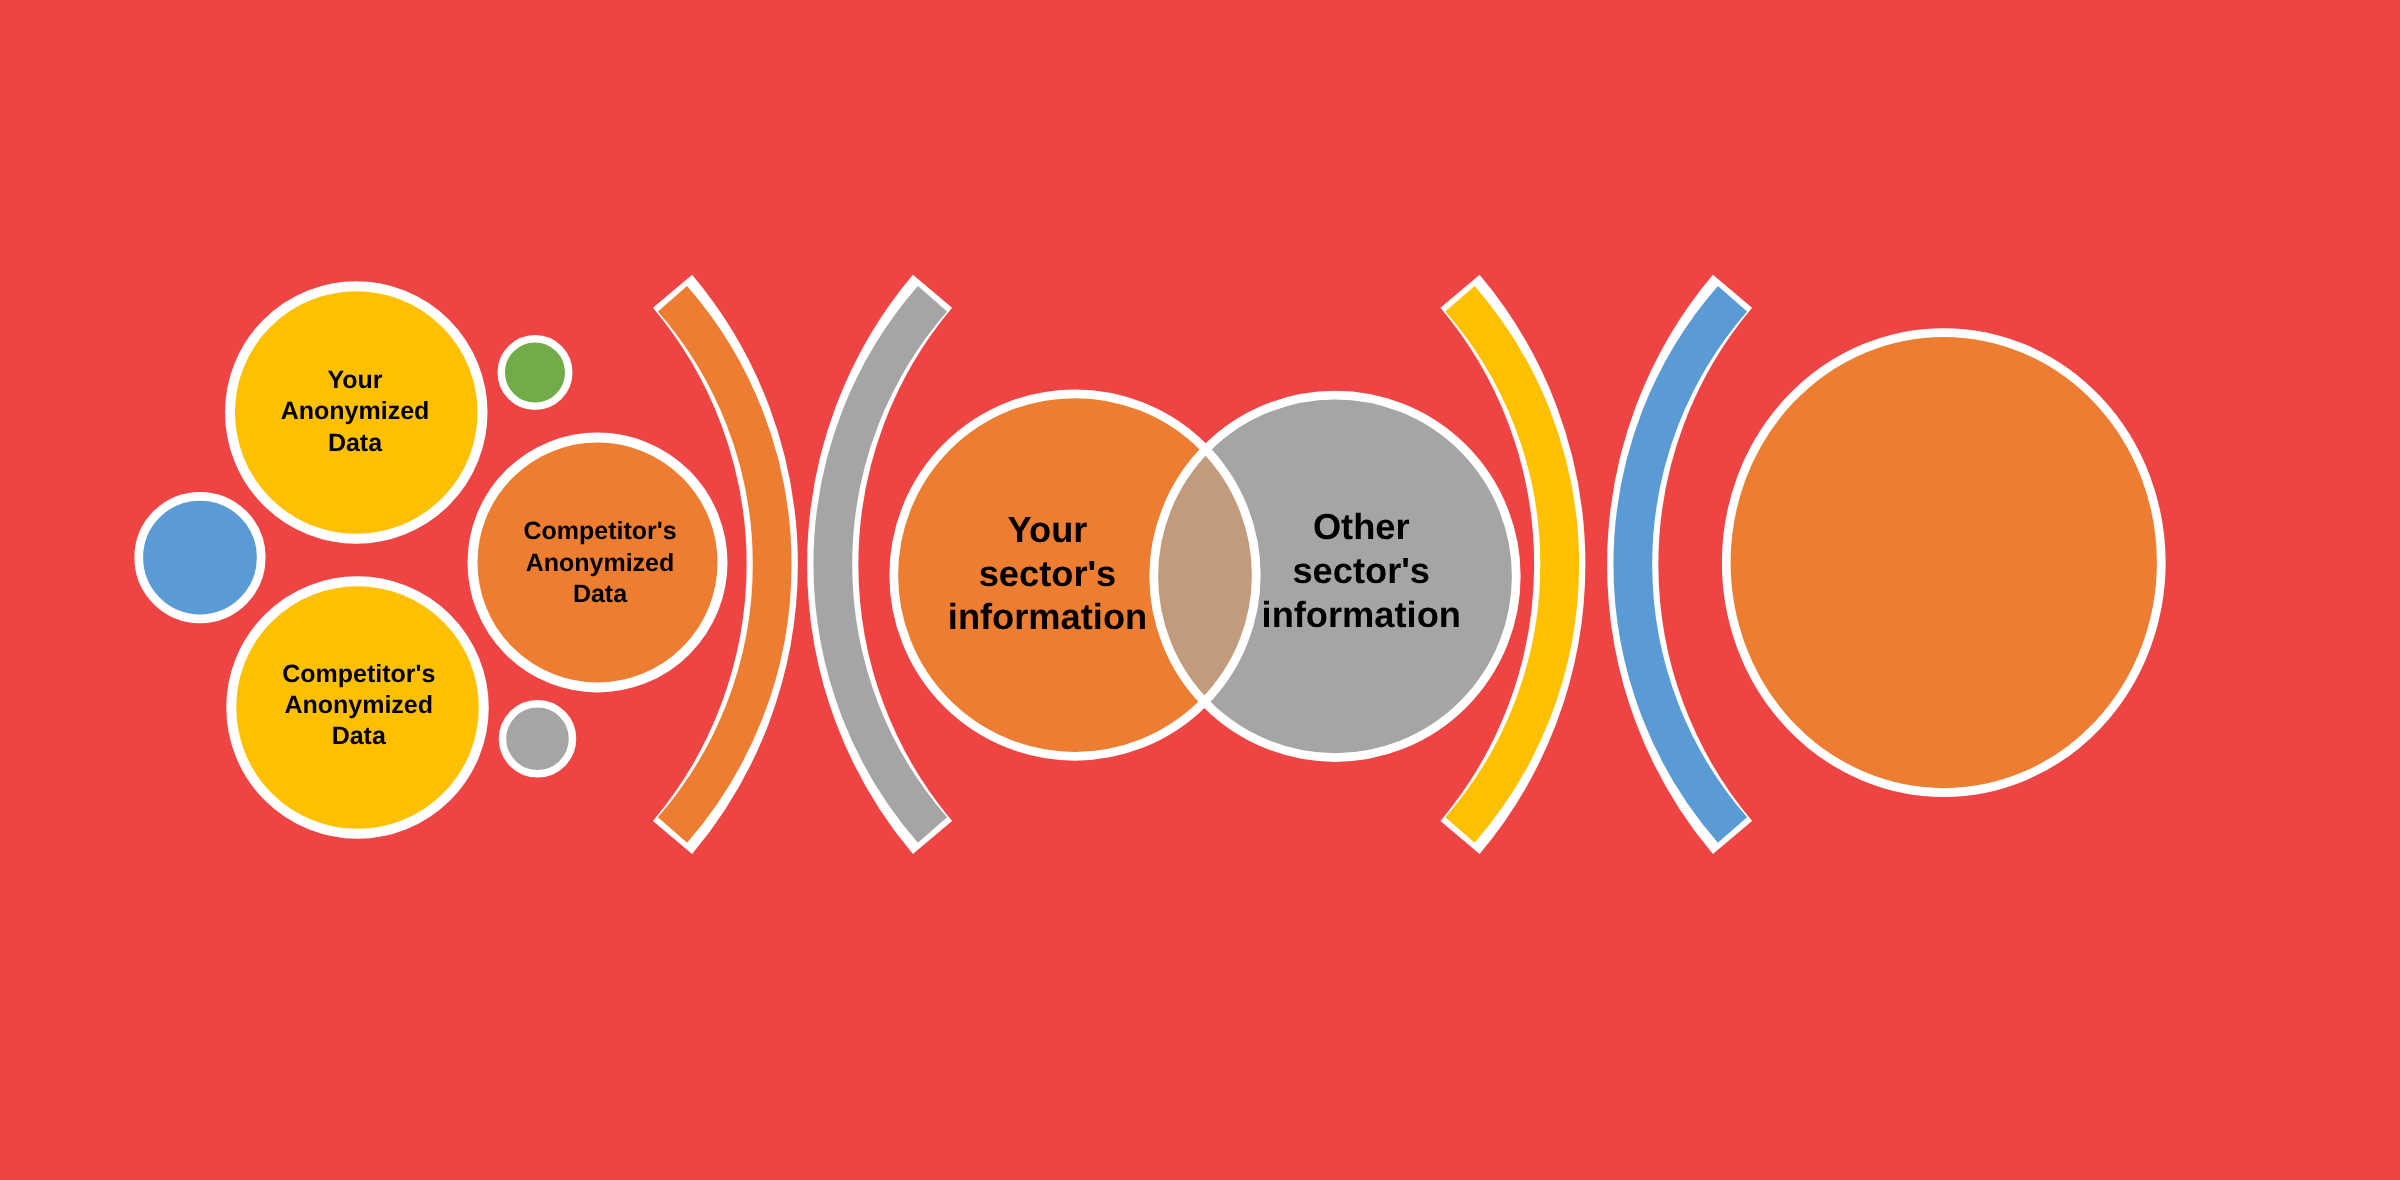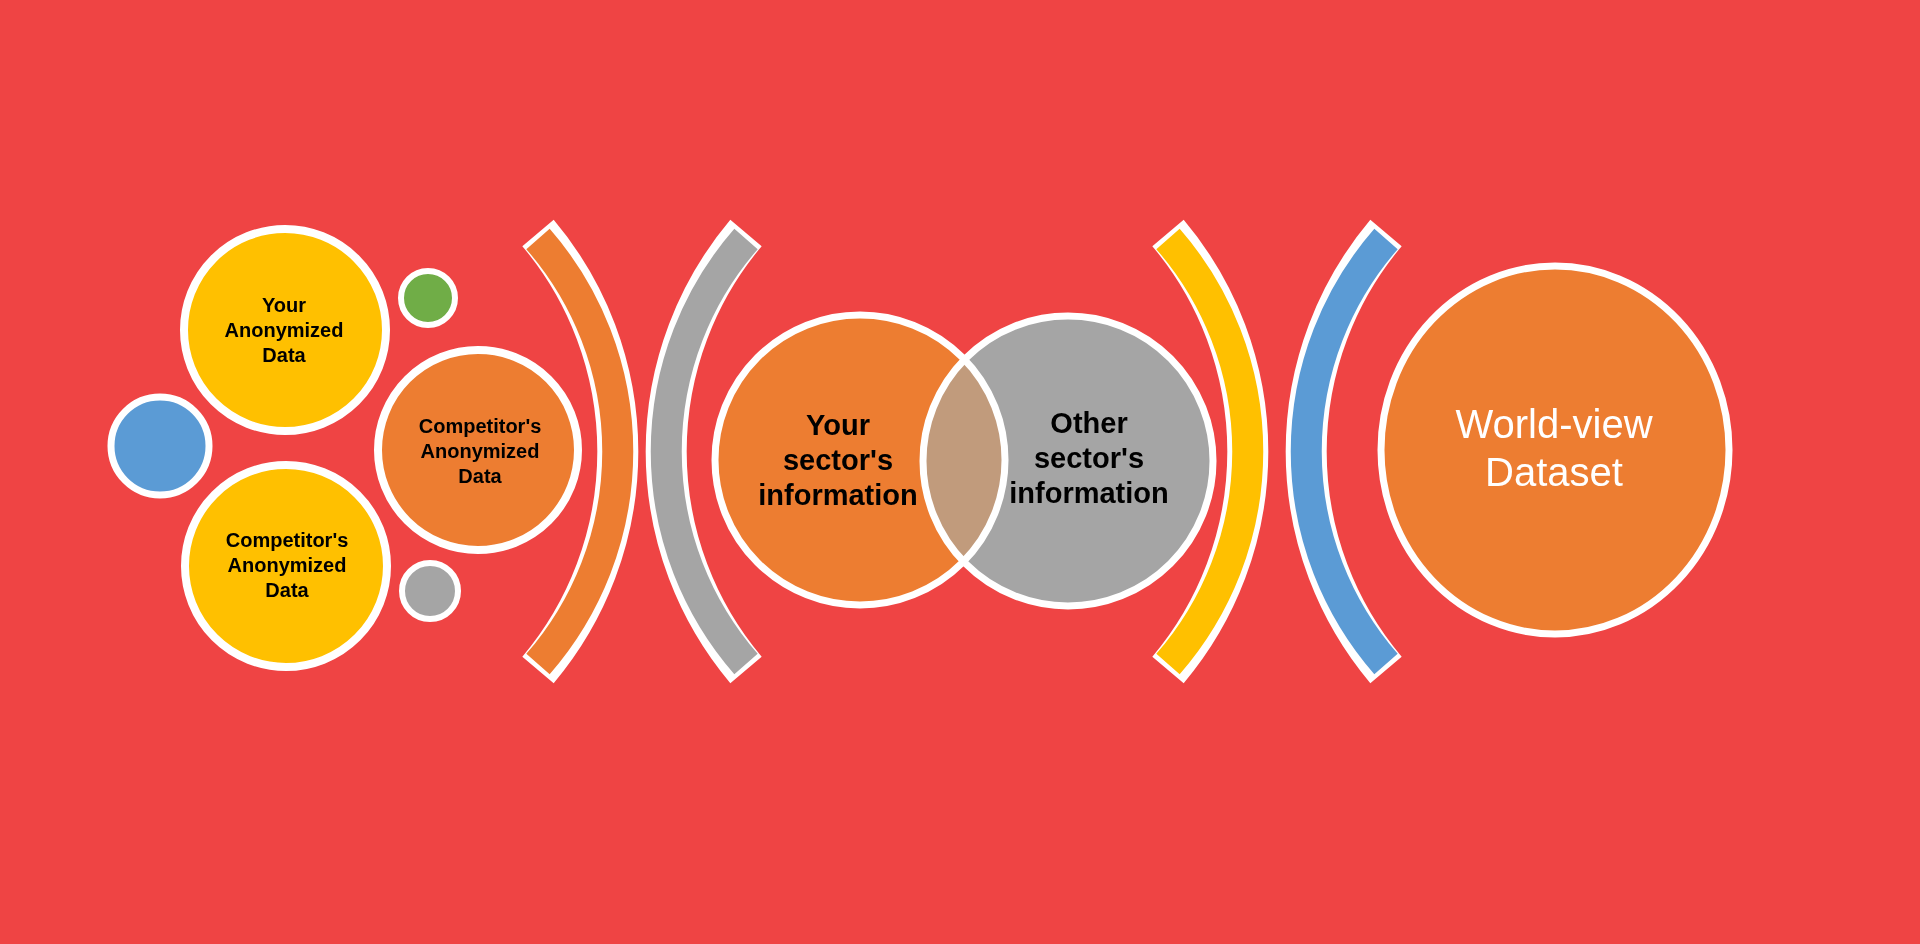--- a/index.html
+++ b/index.html
@@ -105,15 +105,13 @@
 Data</div>
 
   <div class="lbl mid lbl-your-sector">Your
 sector's
 information</div>
 
   <div class="lbl mid lbl-other-sector">Other
 sector's
 information</div>
 
-  <div class="lbl big lbl-world">World-view
-Dataset</div>
 </div>
 
 </body></html>

